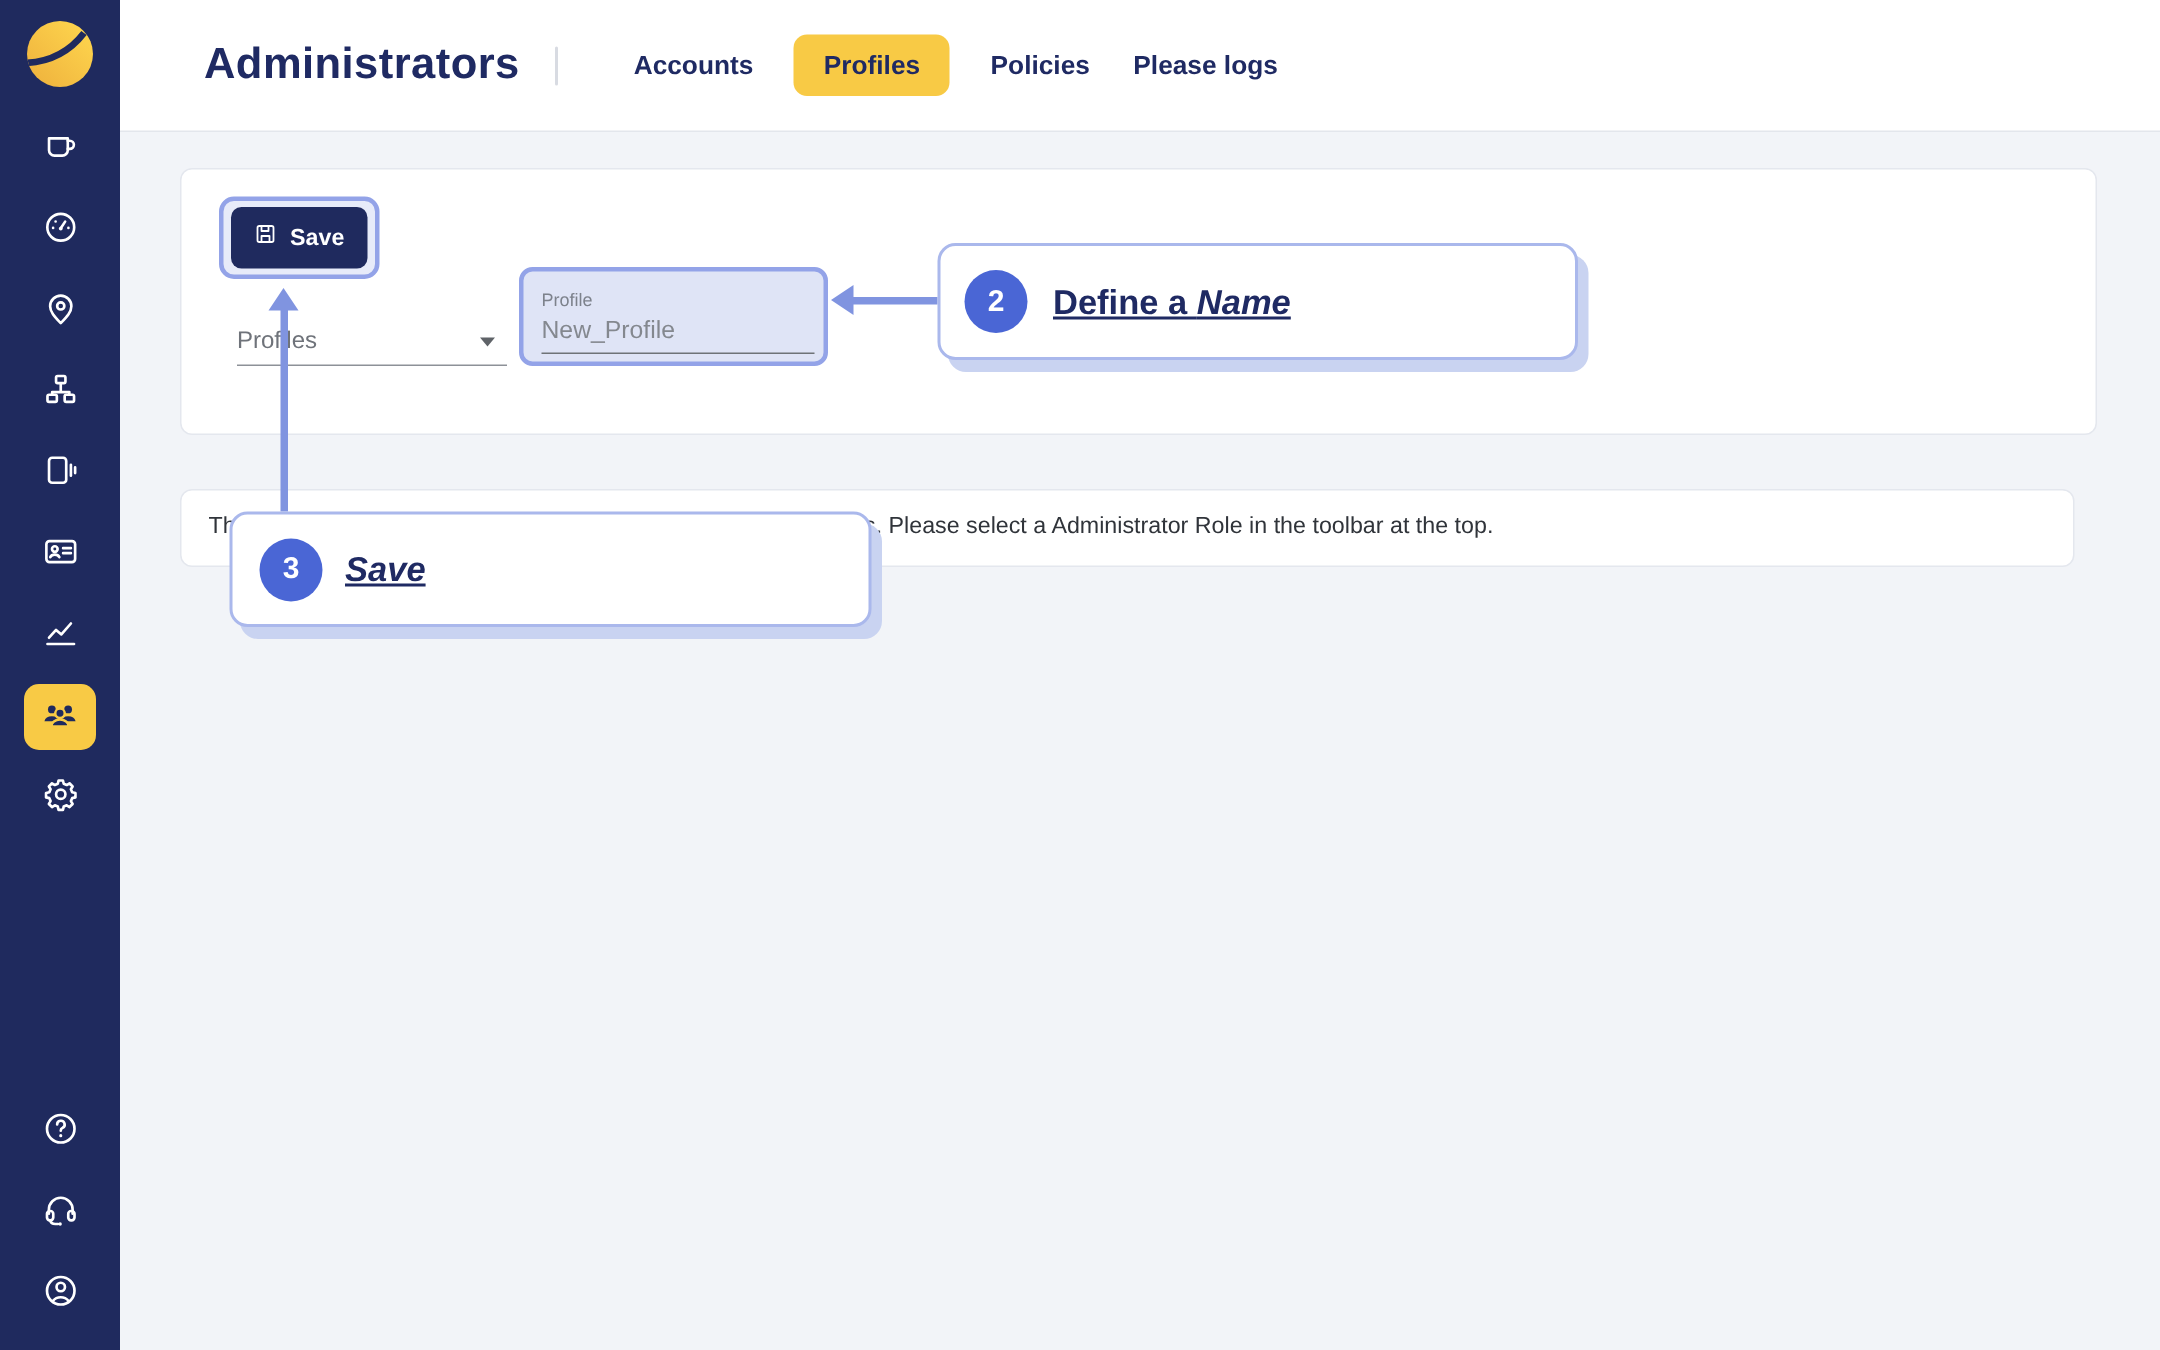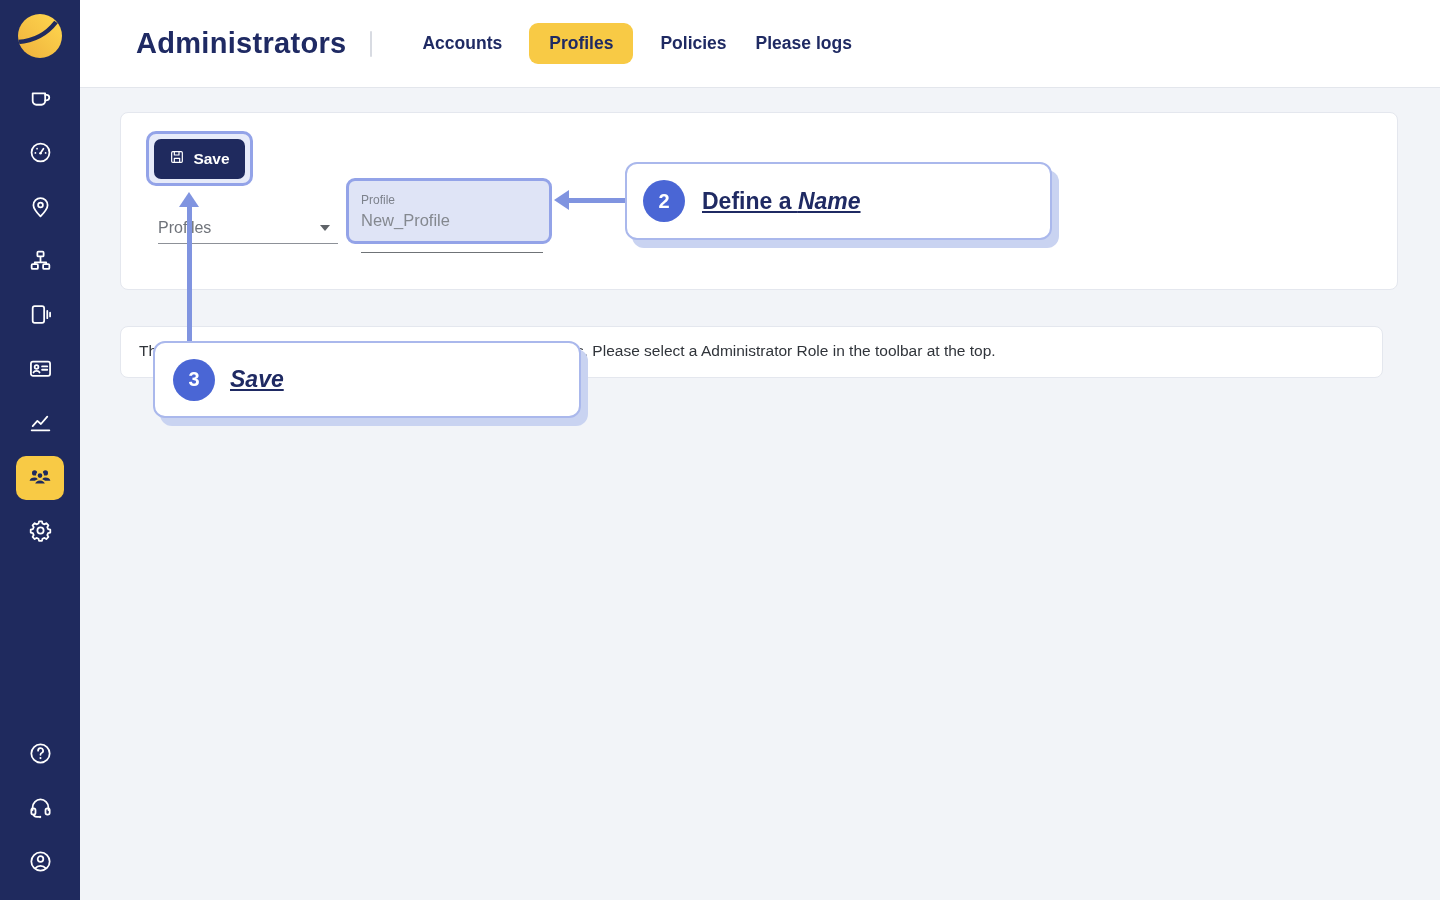--- a/index.html
+++ b/index.html
@@ -38,21 +38,21 @@
 
   .dropdown{position:absolute;left:158px;top:213px;width:180px;height:31px;cursor:pointer;
     border-bottom:1px solid #8d9198;display:flex;align-items:center;justify-content:space-between;}
   .dropdown-value{font-size:16px;color:#6f737a;}
   .caret{width:0;height:0;border-left:5.5px solid transparent;border-right:5.5px solid transparent;
     border-top:6px solid #5f6368;margin-right:8px;}
 
   .field-hl{position:absolute;left:346px;top:178px;width:206px;height:66px;background:#dfe4f6;
     border:3px solid #93a3e8;border-radius:9px;padding:12px 12px 0;}
   .field-label{font-size:12px;color:#7d828c;}
-  .field-value{font-size:16.5px;color:#84888f;margin-top:4px;padding-bottom:22px;
+  .field-value{font-size:16.5px;color:#84888f;margin-top:4px;padding-bottom:5px;
     border-bottom:1.5px solid #6f7377;width:182px;}
 
   
   .msgbar{position:absolute;left:120px;top:326px;width:1263px;height:52px;background:#fff;
     border:1px solid #e4e7ee;border-radius:8px;}
   .msg-text{position:absolute;top:15px;font-size:15.5px;color:#30343a;white-space:nowrap;}
   .msg-prefix{left:18px;}
   .msg-suffix{left:455px;}
 
   

